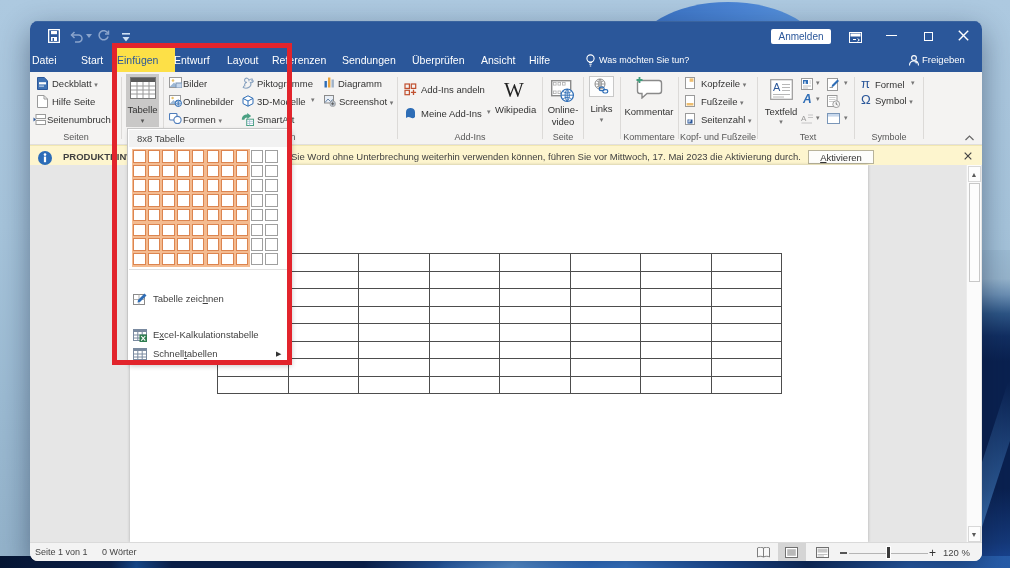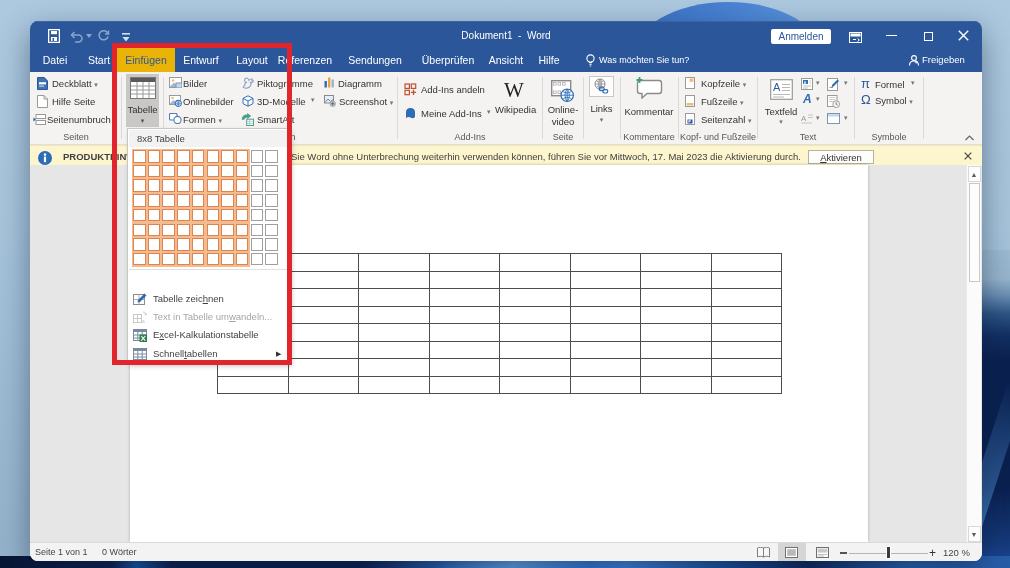--- a/index.html
+++ b/index.html
@@ -16,22 +16,22 @@
 #tabrow{position:absolute;left:0;top:27px;width:952px;height:24px;background:#2b579a}
 #ribbon{position:absolute;left:0;top:51px;width:952px;height:73px;background:#f4f3f2;border-bottom:1px solid #e1dfdd}
 #notif{position:absolute;left:0;top:124px;width:952px;height:20px;background:#fdf5ce;border-top:1px solid #f1e7b2}
 #docarea{position:absolute;left:0;top:144px;width:952px;height:377px;background:#e6e6e6}
 #page{position:absolute;left:100px;top:0;width:738px;height:377px;background:#fff;box-shadow:0 0 3px rgba(0,0,0,.25)}
 #statusbar{position:absolute;left:0;top:521px;width:952px;height:19px;background:#f3f3f3;border-top:1px solid #dadada;color:#444}
 
 .tb-title{position:absolute;top:8px;width:300px;text-align:center;color:#fff;font-size:10px}
 .anmelden{position:absolute;left:741px;top:7px;width:60px;height:15px;background:#fff;border-radius:2px;color:#2b579a;font-size:10px;text-align:center;line-height:15px}
 
-.tab{position:absolute;top:0;height:24px;line-height:24px;color:#fff;font-size:10.5px;text-align:center}
-.tab.active{background:#eab308;color:#2b579a}
+.tab{position:absolute;top:0;height:24px;line-height:24px;color:#fff;font-size:10.5px;text-align:left}
+.tab.active{background:#fde047;color:#2b579a}
 
 .gsep{position:absolute;top:5px;width:1px;height:62px;background:#dcdad8}
 .glabel{position:absolute;top:60px;font-size:9px;color:#575757;text-align:center;white-space:nowrap}
 .rrow{position:absolute;height:14px;font-size:9.5px;color:#333;white-space:nowrap}
 .rrow .t{position:absolute;top:1px}
 .dna{color:#767676;font-size:7px}
 .bigbtn{position:absolute;text-align:center;font-size:9.5px;color:#333}
 
 .nbold{font-weight:bold;font-size:9.5px;color:#404040}
 .ntext{font-size:9.5px;color:#404040}
@@ -74,21 +74,20 @@
       </svg>
     <div class="abs" style="left:56px;top:12px;width:0;height:0;border-left:3px solid transparent;border-right:3px solid transparent;border-top:4px solid #8aa4cc"></div>
     <svg class="abs" style="left:67px;top:8px" width="13" height="13" viewBox="0 0 13 13">
         <path d="M10.8 3.2 A4.6 4.6 0 1 0 11.1 6.5" fill="none" stroke="#8aa4cc" stroke-width="1.5"></path>
         <path d="M11.5 0.5 V4 H8" fill="none" stroke="#8aa4cc" stroke-width="1.5"></path>
       </svg>
     <svg class="abs" style="left:92px;top:11px" width="8" height="9" viewBox="0 0 8 9">
         <rect x="0" y="0" width="8" height="1.6" fill="#cfe0f4"></rect>
         <path d="M0.5 4 L7.5 4 L4 8.5 Z" fill="#cfe0f4"></path>
       </svg>
-    <div class="tb-title" style="left:326px">Dokument1&nbsp;&nbsp;-&nbsp;&nbsp;Word</div>
     <div class="anmelden">Anmelden</div>
     <svg class="abs" style="left:819px;top:10px" width="13" height="11" viewBox="0 0 13 11">
         <rect x="0.5" y="0.5" width="12" height="10" fill="none" stroke="#fff"></rect>
         <rect x="1.5" y="1.5" width="10" height="3" fill="#fff"></rect>
         <path d="M4 7.5 h3 M8.6 6.6 l1.8 1.4 l-1.8 1.4" fill="none" stroke="#fff" stroke-width="1"></path>
       </svg>
     <div class="abs" style="left:856px;top:13px;width:11px;height:1.4px;background:#fff"></div>
     <div class="abs" style="left:894px;top:10px;width:9px;height:9px;border:1.4px solid #fff"></div>
     <svg class="abs" style="left:928px;top:8px" width="11" height="11" viewBox="0 0 11 11">
         <path d="M0.8 0.8 L10.2 10.2 M10.2 0.8 L0.8 10.2" stroke="#fff" stroke-width="1.4"></path>
@@ -524,29 +523,20 @@
     </div>
   <div class="abs" style="left:1px;top:140px;width:160px;height:1px;background:#e0e0e0"></div>
   <div class="mitem" style="top:160.5px">
       <svg class="mi" viewBox="0 0 14 14">
         <rect x="0.5" y="2.5" width="11" height="10" fill="#fff" stroke="#8a8a8a"></rect>
         <path d="M0.5 7.5 H11.5 M6 2.5 V12.5" stroke="#b0b0b0"></path>
         <path d="M5 8 L11.5 1.5 L13.5 3.5 L7 10 L4.5 10.5 Z" fill="#2e6db6"></path>
       </svg>
       <span class="mt">Tabelle zeic<span class="u">h</span>nen</span>
     </div>
-  <div class="mitem" style="top:179px;color:#a6a6a6">
-      <svg class="mi" viewBox="0 0 14 14" style="opacity:.45">
-        <rect x="0.5" y="4.5" width="8" height="8" fill="#fff" stroke="#8a8a8a"></rect>
-        <path d="M0.5 8.5 H8.5 M4.5 4.5 V12.5" stroke="#8a8a8a"></path>
-        <path d="M10 2 C12 2 13 3 13 5 M13 5 L11.5 3.8 M13 5 L14 3.5" stroke="#8a8a8a" fill="none"></path>
-        <text x="8.5" y="13" font-size="6" fill="#8a8a8a">a</text>
-      </svg>
-      <span class="mt">Text in Tabelle um<span class="u">w</span>andeln...</span>
-    </div>
   <div class="mitem" style="top:216px">
       <svg class="mi" viewBox="0 0 14 14">
         <rect x="0.5" y="1.5" width="13" height="11" fill="#fff" stroke="#7a8aa0"></rect>
         <rect x="0.5" y="1.5" width="13" height="2.5" fill="#7a8aa0"></rect>
         <path d="M0.5 7 H13.5 M0.5 10 H13.5 M4.8 4 V12.5 M9.2 4 V12.5" stroke="#7a8aa0" fill="none"></path>
       </svg>
       <span class="mt">Schnell<span class="u">t</span>abellen</span>
       <span class="abs" style="left:148px;top:5px;font-size:7px;color:#333">▶</span>
     </div>
   <div class="mitem" style="top:197px">

